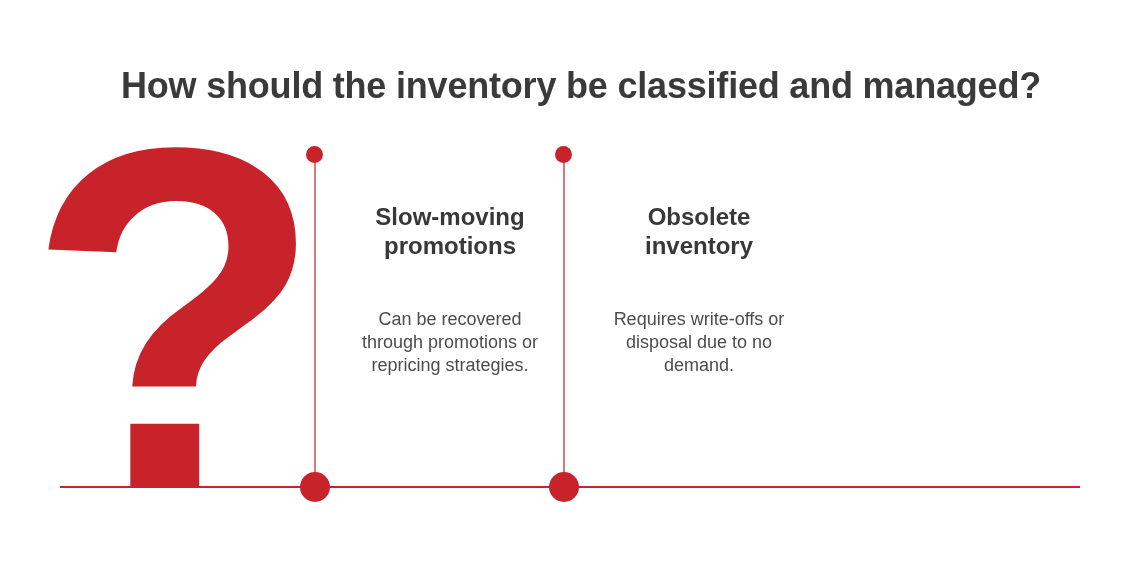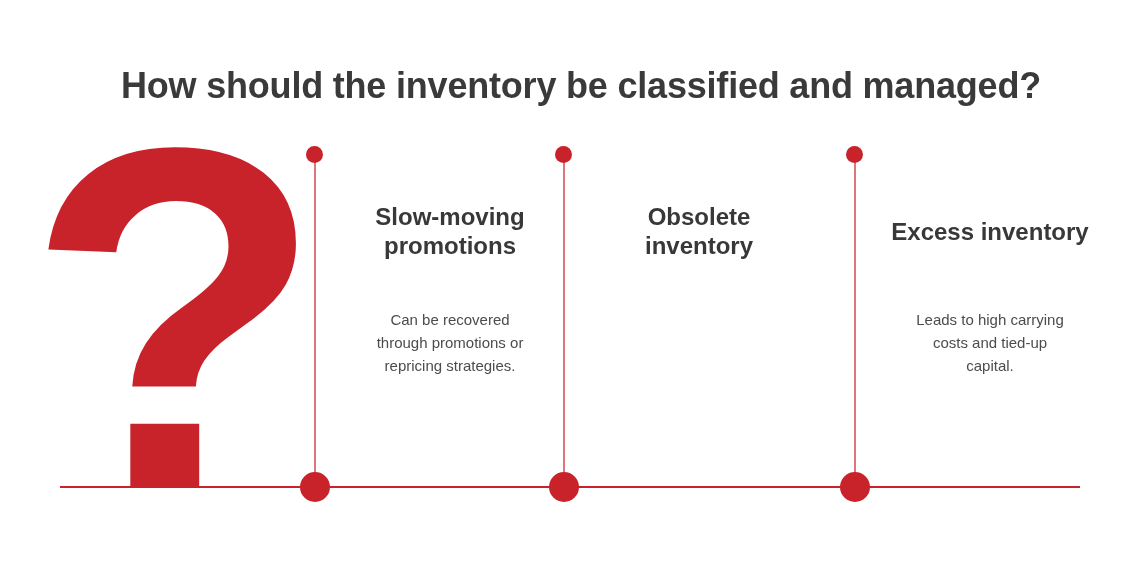--- a/index.html
+++ b/index.html
@@ -98,21 +98,21 @@
     line-height: 29px;
     color: #383838;
     white-space: pre-line;
   }
   .col-body {
     position: absolute;
     left: 0;
     top: 308px;
     width: 270px;
     text-align: center;
-    font-size: 15px;
+    font-size: 18px;
     line-height: 23px;
     color: #4c4c4c;
     white-space: pre-line;
   }
 </style>
 </head>
 <body>
 
 <div class="canvas">
 
@@ -134,25 +134,19 @@
 through promotions or
 repricing strategies.</div>
   </div>
 
   <div class="column col-2">
     <div class="vline"></div>
     <div class="dot-top"></div>
     <div class="dot-bottom"></div>
     <div class="col-heading">Obsolete
 inventory</div>
+    <div class="col-body">Requires write-offs or
+disposal due to no
+demand.</div>
   </div>
 
-  <div class="column col-3">
-    <div class="vline"></div>
-    <div class="dot-top"></div>
-    <div class="dot-bottom"></div>
-    <div class="col-heading">Excess inventory</div>
-    <div class="col-body">Leads to high carrying
-costs and tied-up
-capital.</div>
-  </div>
 
 </div>
 
 </body></html>

